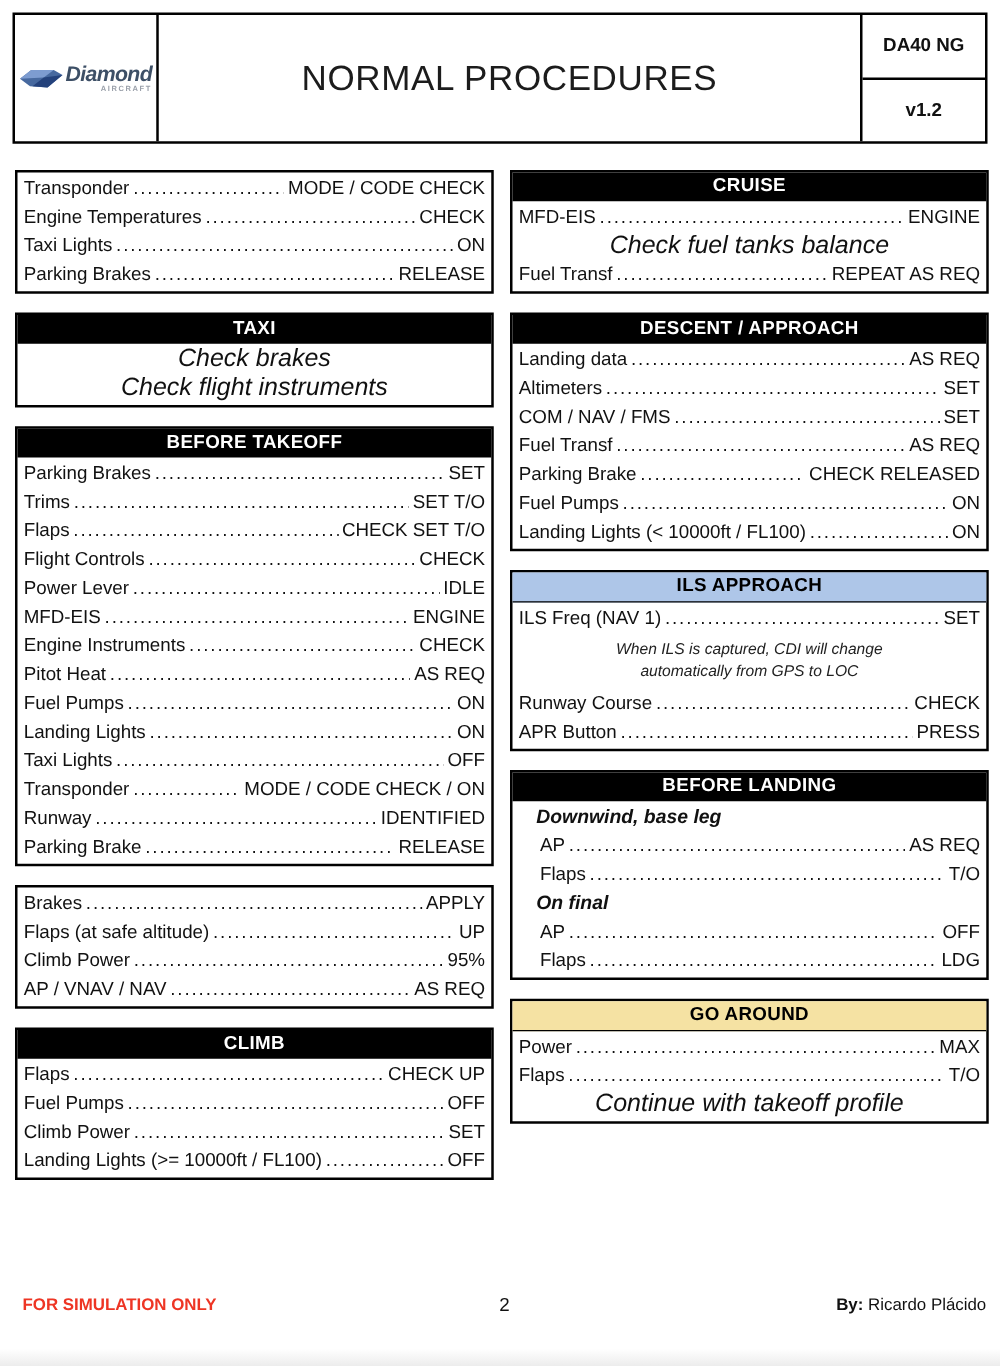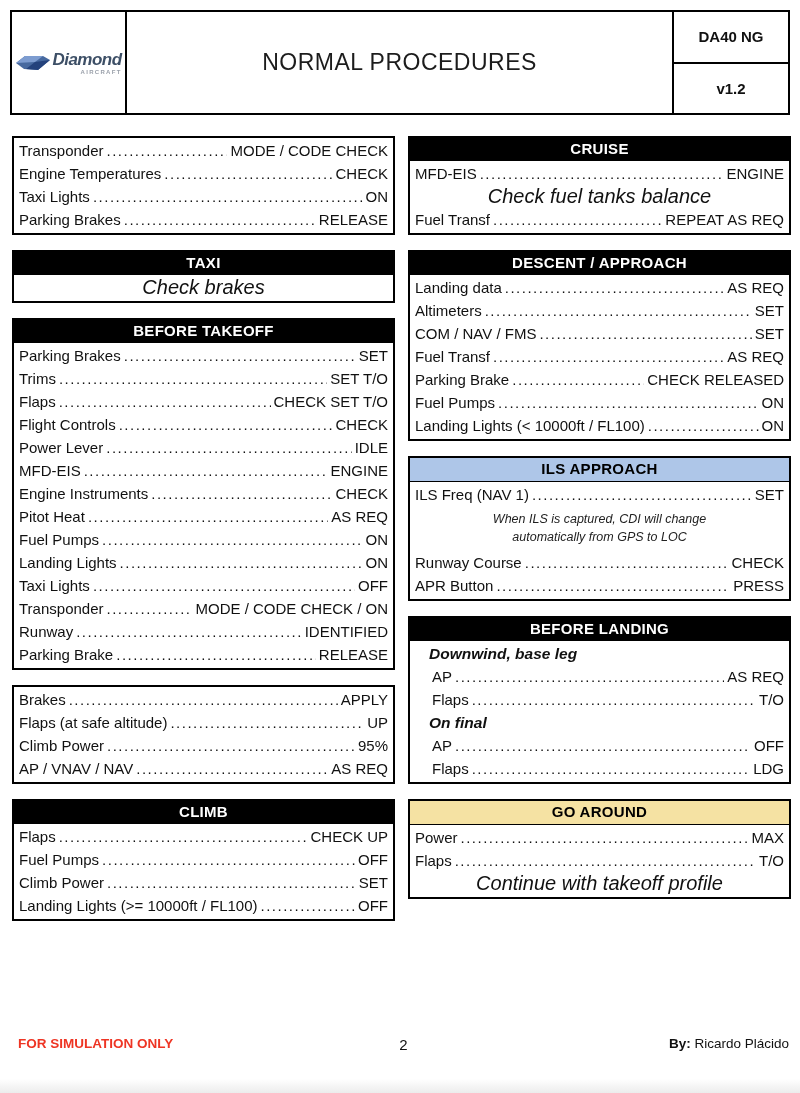--- a/index.html
+++ b/index.html
@@ -29,23 +29,23 @@
   }
   .logo-wrap{display:flex;align-items:center;gap:1px;}
   .logo-text{display:flex;flex-direction:column;line-height:1;}
   .brand{font-style:italic;font-weight:bold;font-size:17px;color:var(--logo-text,#3d4f66);letter-spacing:-0.5px;}
   .sub{font-size:6px;font-weight:bold;color:#9aa0aa;letter-spacing:1.3px;text-align:right;margin-top:1px;}
   .f1{fill:var(--logo-blue-light,#7d9cd0);}
   .f2{fill:var(--logo-blue-mid,#47699f);}
   .f3{fill:var(--logo-blue-dark,#24427c);}
   .hdr-title{
     flex:1;display:flex;align-items:center;justify-content:center;
-    font-size:23px;letter-spacing:0.5px;color:#1c1c1c;
-  }
-  .hdr-right{width:116px;border-left:2px solid #000;box-sizing:border-box;display:flex;flex-direction:column;}
+    font-size:28px;letter-spacing:0.5px;color:#1c1c1c;
+  }
+  .hdr-right{width:100px;border-left:2px solid #000;box-sizing:border-box;display:flex;flex-direction:column;}
   .hdr-model,.hdr-version{
     flex:1;display:flex;align-items:center;justify-content:center;
     font-weight:bold;font-size:15px;
   }
   .hdr-model{border-bottom:2px solid #000;}
 
   
   .cols{position:absolute;left:12px;right:9px;top:136px;display:flex;gap:13px;}
   .col{flex:1;min-width:0;}
   .block{border:2px solid #000;box-sizing:border-box;margin-bottom:15px;background:#fff;}
@@ -132,20 +132,21 @@
               <span class="lbl">Parking Brakes</span>
               <span class="dots"></span>
               <span class="val">RELEASE</span>
             </div>
           </div>
         </div>
         <div class="block">
           <div class="bar bar-black">TAXI</div>
           <div class="body">
             <div class="note">Check brakes</div>
+            <div class="note">Check flight instruments</div>
           </div>
         </div>
         <div class="block">
           <div class="bar bar-black">BEFORE TAKEOFF</div>
           <div class="body">
             <div class="row">
               <span class="lbl">Parking Brakes</span>
               <span class="dots"></span>
               <span class="val">SET</span>
             </div>

